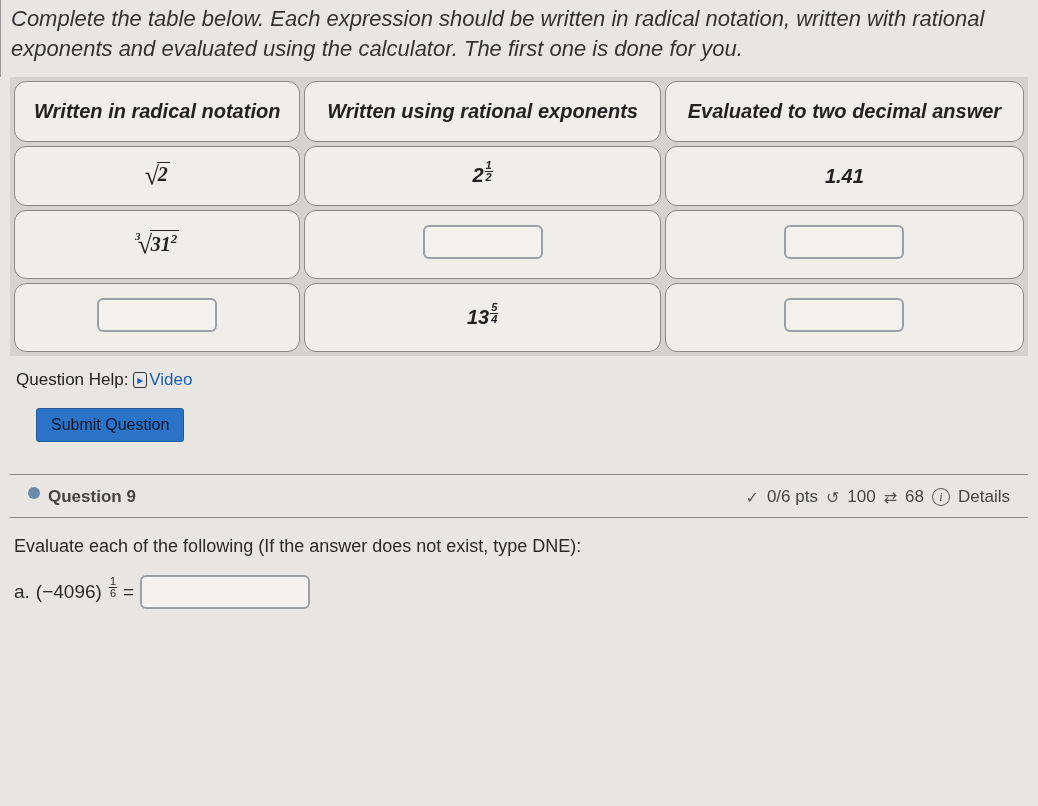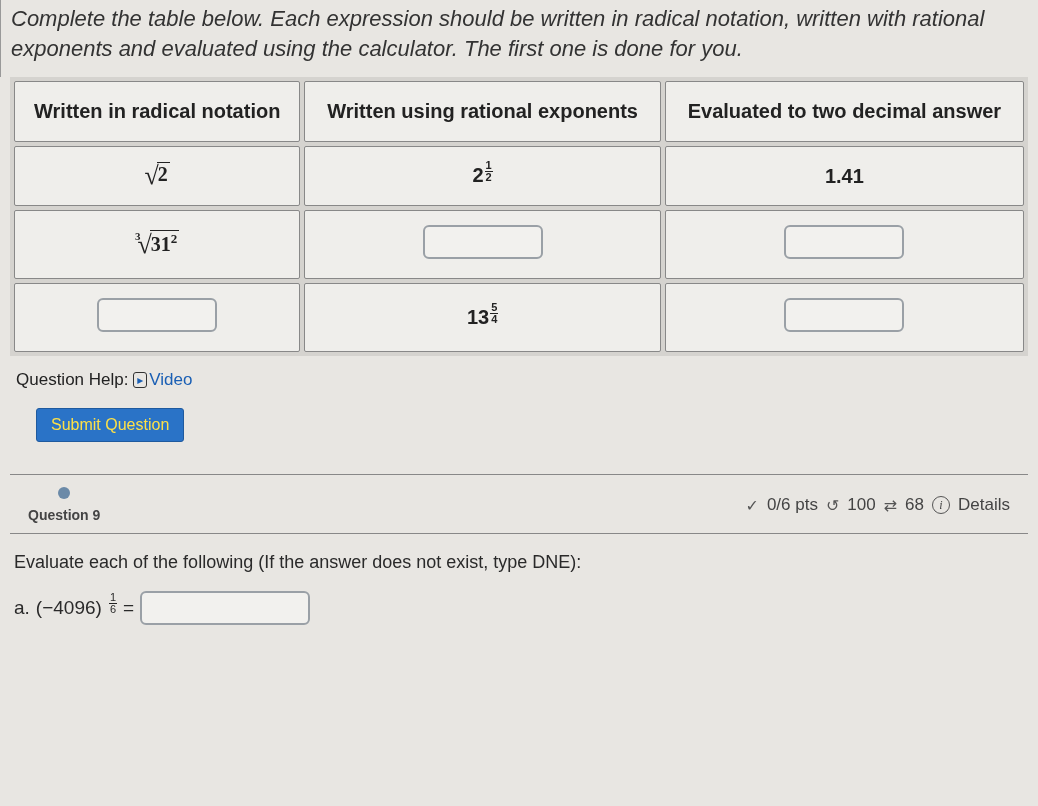--- a/index.html
+++ b/index.html
@@ -23,27 +23,28 @@
     }
     table {
       width: 100%;
       border-collapse: separate;
       border-spacing: 4px;
       background: #d5d3cf;
     }
     th, td {
       background: #efeeeb;
       border: 1px solid #888;
-      border-radius: 2px;
+      border-radius: 12px;
       text-align: center;
       vertical-align: middle;
       padding: 14px 8px;
       font-size: 20px;
       font-weight: 600;
       color: #222;
+      font-style: italic;
     }
     th {
       font-weight: 700;
       font-size: 20px;
       padding: 18px 8px;
     }
     .input-box {
       display: inline-block;
       width: 120px;
       height: 34px;
@@ -78,45 +79,43 @@
       border: 1px solid #333;
       border-radius: 3px;
       padding: 0 3px;
       font-size: 12px;
       margin-right: 2px;
       vertical-align: 1px;
     }
     .submit-btn {
       display: inline-block;
       background: #2a73c7;
-      color: #fde047;
+      color: #0f172a;
       border: 1px solid #1f5a9e;
       border-radius: 3px;
       padding: 7px 14px;
       font-size: 16px;
       margin: 8px 0 18px 36px;
       cursor: pointer;
     }
     .divider { border-top: 1px solid #888; margin: 14px 10px 0 10px; }
     .q-header {
       display: flex;
       justify-content: space-between;
       align-items: center;
       padding: 12px 18px 10px 18px;
       border-bottom: 1px solid #888;
       margin: 0 10px;
     }
     .q-title {
-      font-size: 14px;
+      font-size: 17px;
       font-weight: 700;
       color: #444;
       display: flex;
-      align-items: center;
       gap: 8px;
-      flex-direction: column;
     }
     .dot {
       width: 12px; height: 12px; border-radius: 50%;
       background: #6b8aa8;
       display: inline-block;
     }
     .q-meta {
       font-size: 17px;
       color: #444;
       display: flex; align-items: center; gap: 8px;

